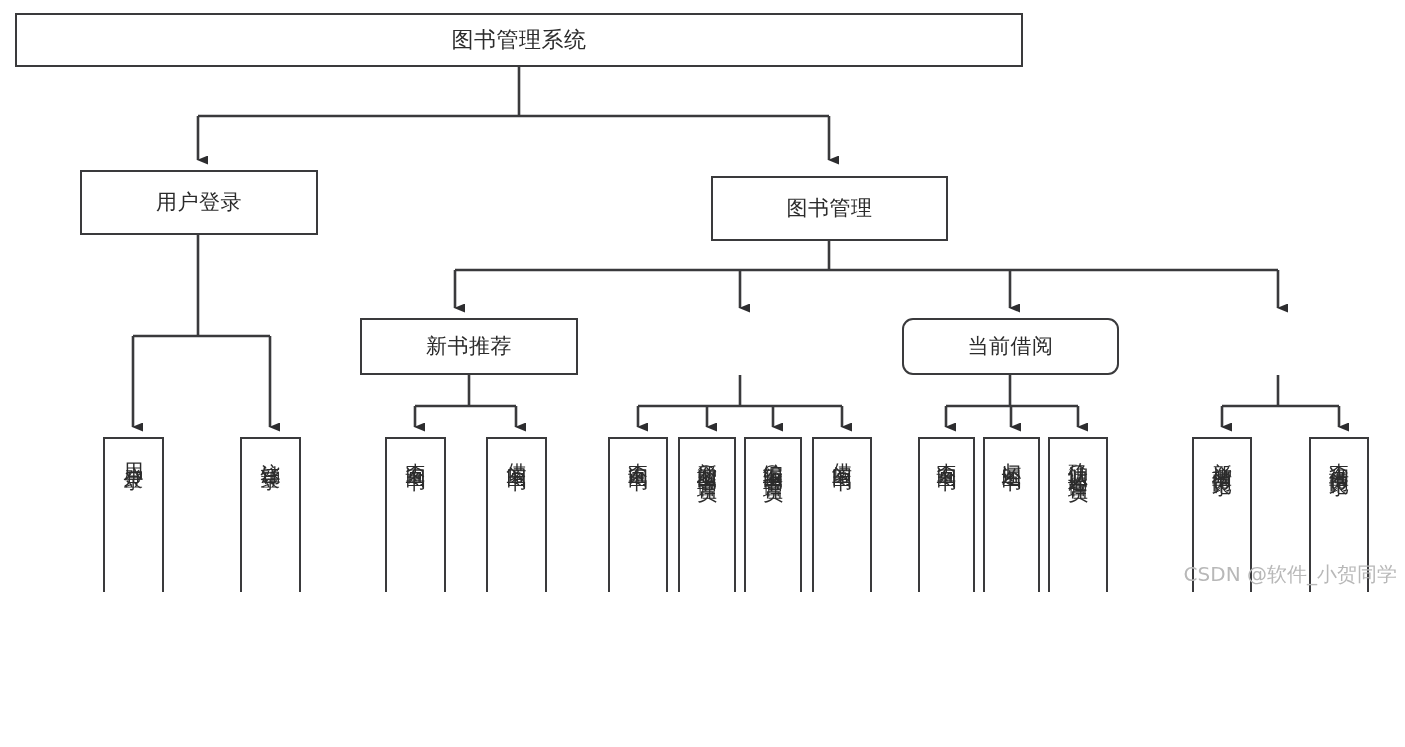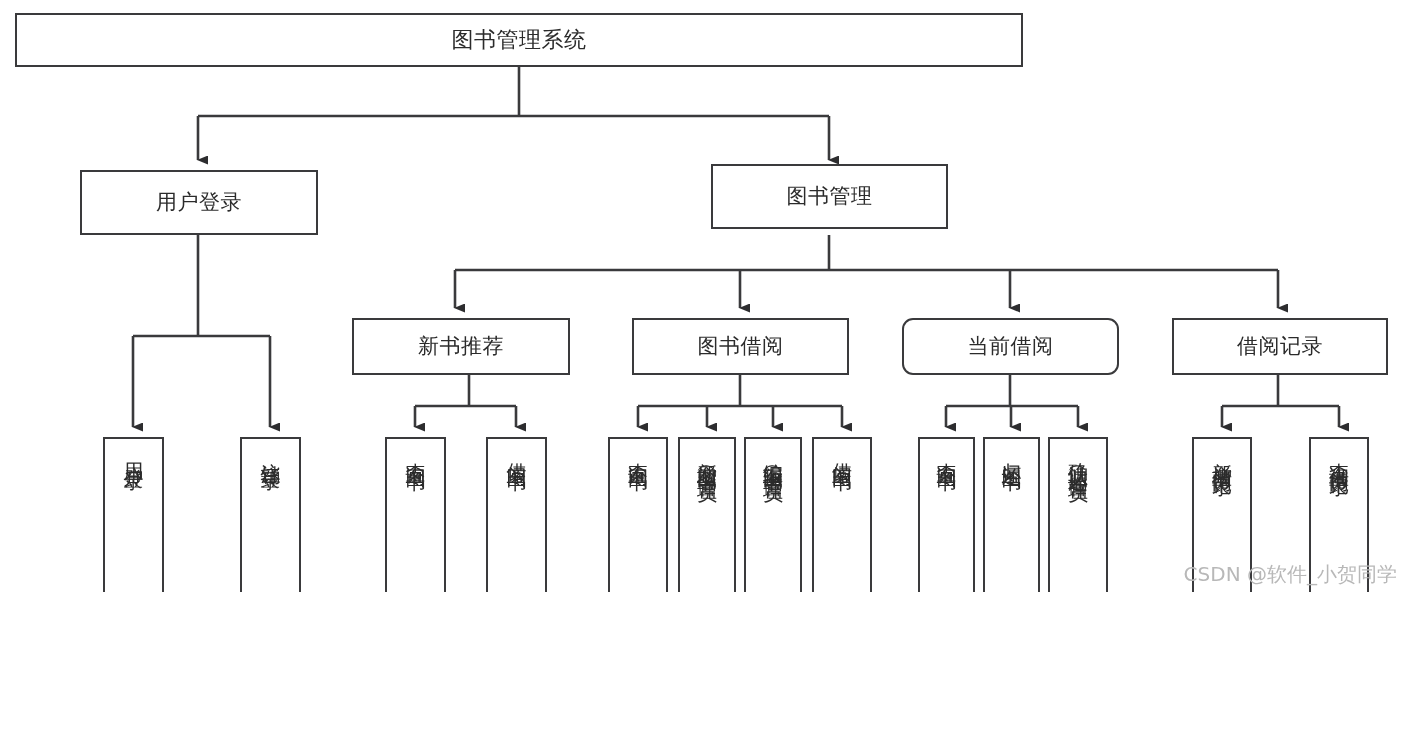--- a/index.html
+++ b/index.html
@@ -134,36 +134,30 @@
     </g>
   </svg>
 
   <div class="node horiz root" style="left:15px; top:13px; width:1008px; height:54px;">
     <span class="label">图书管理系统</span>
   </div>
 
   <div class="node horiz" style="left:80px; top:170px; width:238px; height:65px;">
     <span class="label">用户登录</span>
   </div>
-  <div class="node horiz" style="left:711px; top:164px; width:237px; height:65px;">
+  <div class="node horiz" style="left:711px; top:176px; width:237px; height:65px;">
     <span class="label">图书管理</span>
   </div>
 
-  <div class="node horiz" style="left:352px; top:318px; width:218px; height:57px;">
+  <div class="node horiz" style="left:360px; top:318px; width:218px; height:57px;">
     <span class="label">新书推荐</span>
-  </div>
-  <div class="node horiz" style="left:632px; top:318px; width:217px; height:57px;">
-    <span class="label">图书借阅</span>
   </div>
   <div class="node horiz" style="left:902px; top:318px; width:217px; height:57px;border-radius:11px;">
     <span class="label">当前借阅</span>
   </div>
-  <div class="node horiz" style="left:1172px; top:318px; width:216px; height:57px;">
-    <span class="label">借阅记录</span>
-  </div>
 
   <div class="node vert" style="left:103px; top:437px; width:61px; height:298px;">
     <span class="label">用户登录</span>
   </div>
   <div class="node vert" style="left:240px; top:437px; width:61px; height:298px;">
     <span class="label">注销登录</span>
   </div>
 
   <div class="node vert" style="left:385px; top:437px; width:61px; height:298px;">
     <span class="label">查询图书</span>

